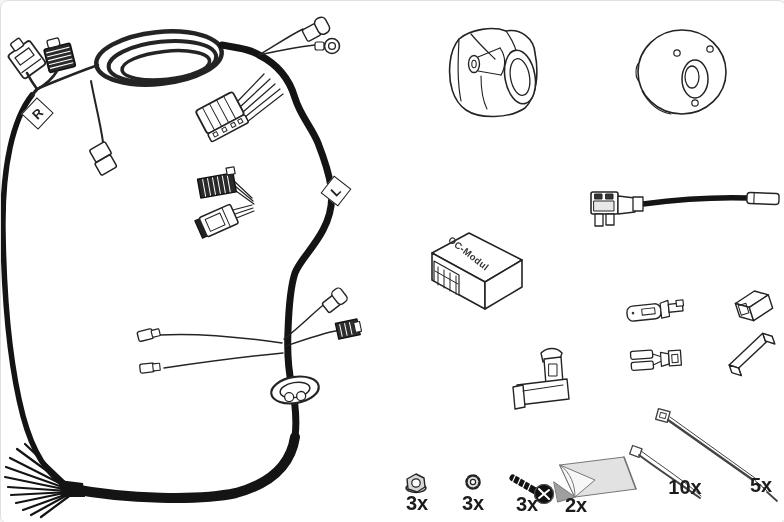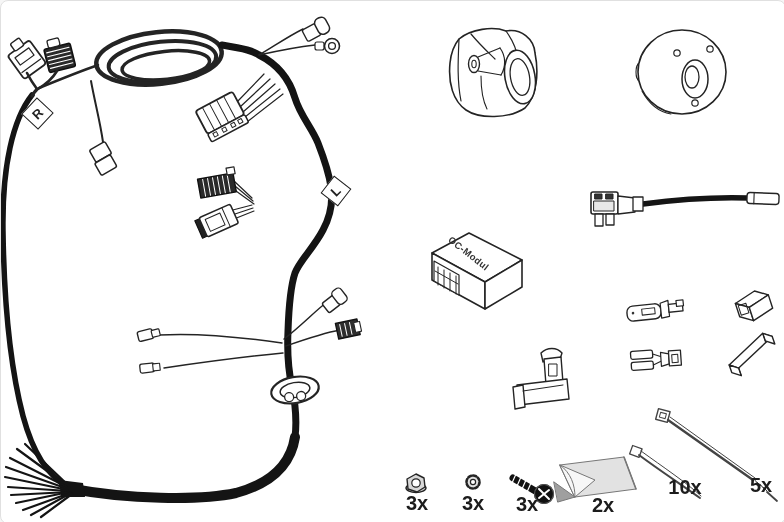--- a/index.html
+++ b/index.html
@@ -290,17 +290,17 @@
     <span>R</span>
   </div>
   <div class="tag tag-l">
     <span>L</span>
   </div>
   <div class="module-label">OC-Modul</div>
 
   <div class="qty" style="left:393px;top:492px;">3x</div>
   <div class="qty" style="left:449px;top:492px;">3x</div>
   <div class="qty" style="left:503px;top:493px;">3x</div>
-  <div class="qty" style="left:579px;top:494px;">2x</div>
+  <div class="qty" style="left:552px;top:494px;">2x</div>
   <div class="qty" style="left:661px;top:476px;">10x</div>
   <div class="qty" style="left:737px;top:474px;">5x</div>
 
 </div>
 
 </body></html>

